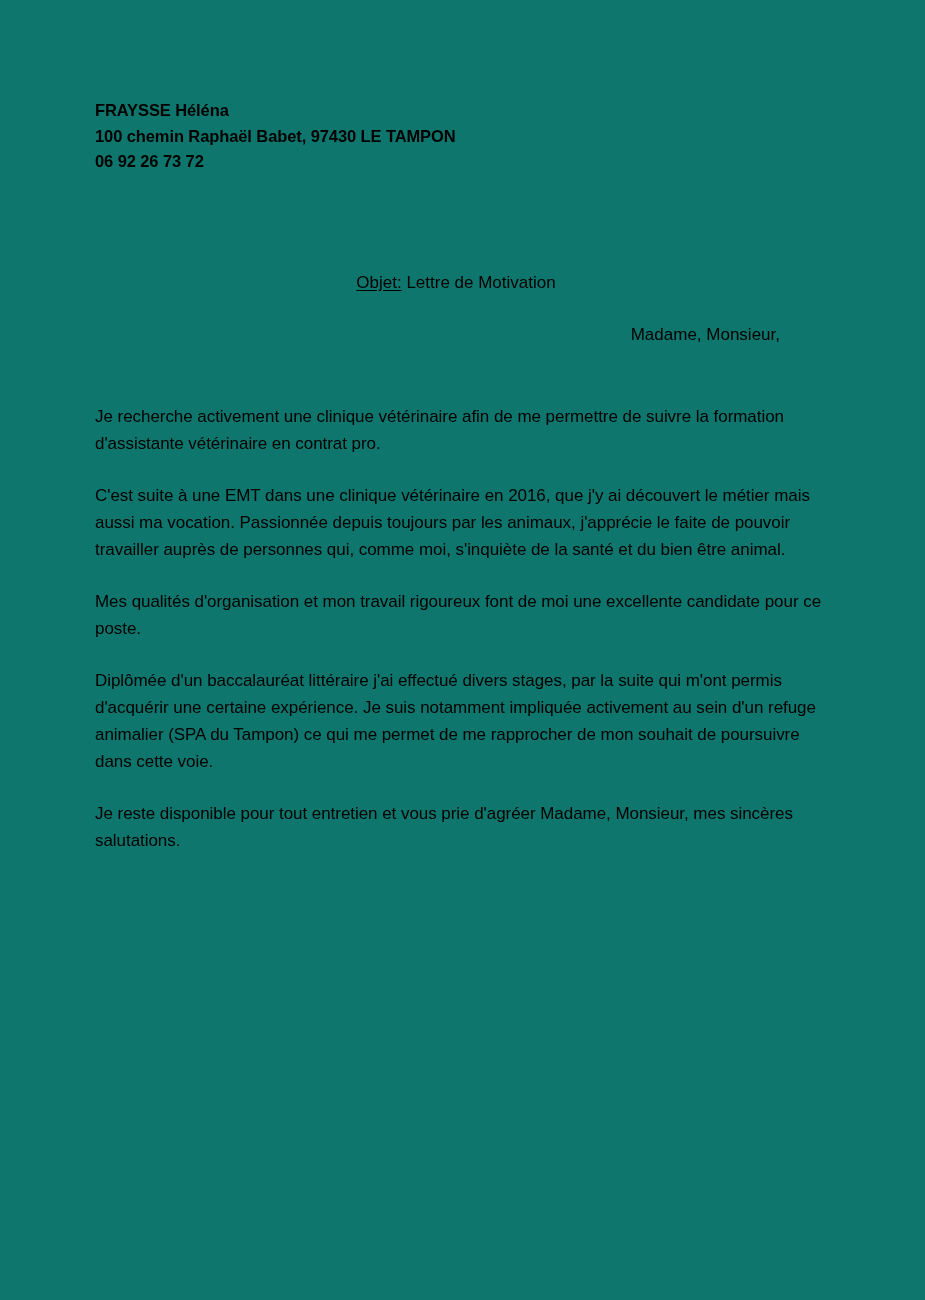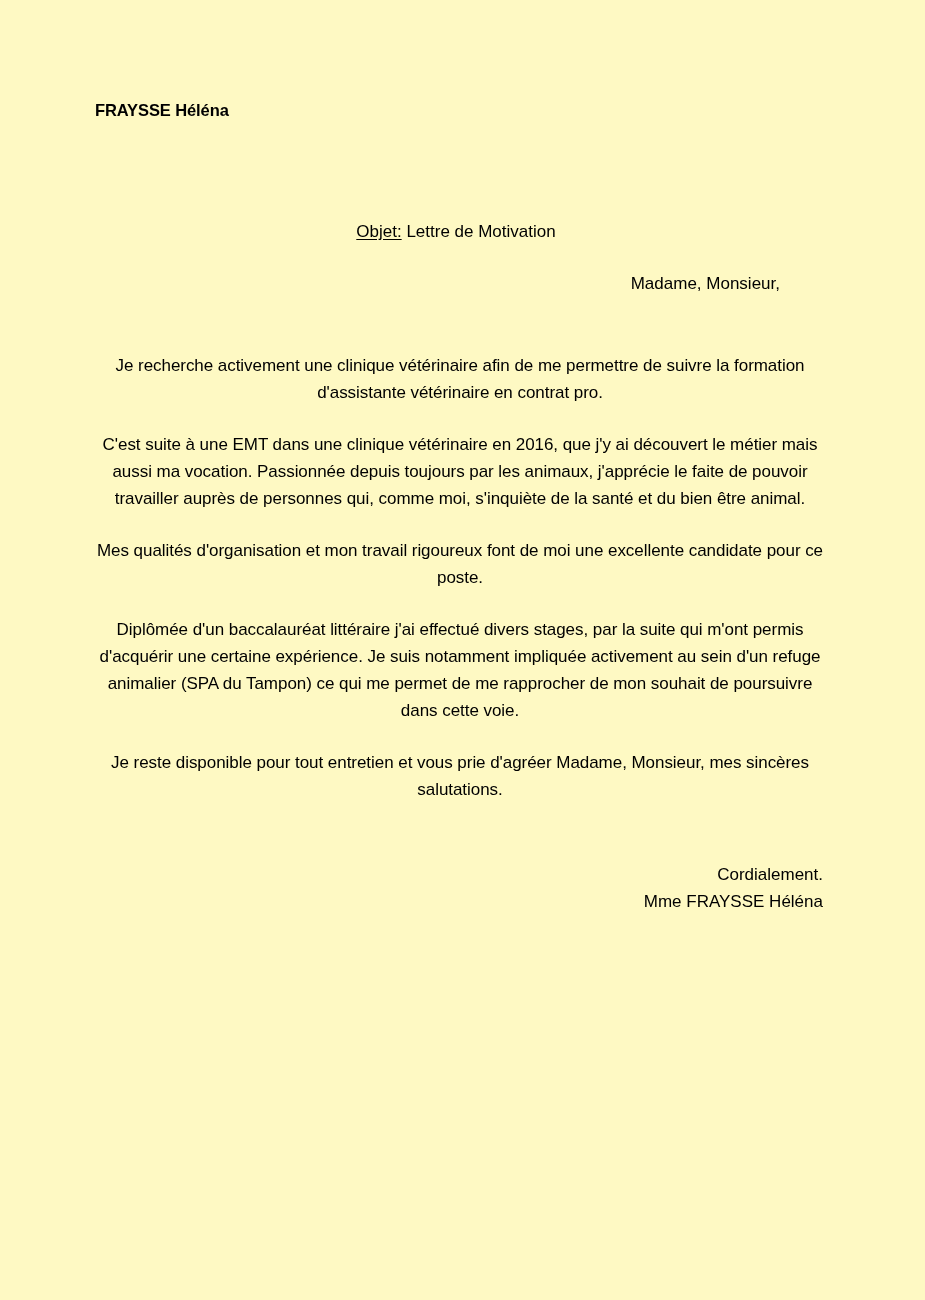--- a/index.html
+++ b/index.html
@@ -13,21 +13,21 @@
     overflow: hidden;
     font-family: "Liberation Sans", sans-serif;
     color: #000000;
     -webkit-font-smoothing: antialiased;
   }
 
   .page {
     position: relative;
     width: 925px;
     height: 1300px;
-    background: #fef9c3;
+    background: #0f766e;
     box-sizing: border-box;
   }
 
   .content {
     position: absolute;
     left: 95px;
     top: 98px;
     width: 730px;
   }
 
@@ -63,21 +63,21 @@
   }
 
   
   .body-wrap {
     margin-top: 56px;
   }
   .para {
     font-size: 17px;
     line-height: 27px;
     margin: 0 0 25px 0;
-    text-align: center;
+    text-align: left;
     letter-spacing: -0.05px;
   }
   .para:last-child {
     margin-bottom: 10px;
   }
 
   
   .closing {
     margin-top: 58px;
     text-align: right;
@@ -90,35 +90,33 @@
   }
 </style>
 </head>
 <body>
 
 <div class="page">
   <div class="content">
 
     <div class="sender-block">
       <div class="sender-line">FRAYSSE Héléna</div>
+      <div class="sender-line">100 chemin Raphaël Babet, 97430 LE TAMPON</div>
+      <div class="sender-line">06 92 26 73 72</div>
     </div>
 
     <div class="subject-line">
       <span class="subject-label">Objet:</span><span> Lettre de Motivation</span>
     </div>
 
     <div class="salutation">Madame, Monsieur,</div>
 
     <div class="body-wrap">
       <p class="para">Je recherche activement une clinique vétérinaire afin de me permettre de suivre la formation d'assistante vétérinaire en contrat pro.</p>
       <p class="para">C'est suite à une EMT dans une clinique vétérinaire en 2016, que j'y ai découvert le métier mais aussi ma vocation. Passionnée depuis toujours par les animaux, j'apprécie le faite de pouvoir travailler auprès de personnes qui, comme moi, s'inquiète de la santé et du bien être animal.</p>
       <p class="para">Mes qualités d'organisation et mon travail rigoureux font de moi une excellente candidate pour ce poste.</p>
       <p class="para">Diplômée d'un baccalauréat littéraire j'ai effectué divers stages, par la suite qui m'ont permis d'acquérir une certaine expérience. Je suis notamment impliquée activement au sein d'un refuge animalier (SPA du Tampon) ce qui me permet de me rapprocher de mon souhait de poursuivre dans cette voie.</p>
       <p class="para">Je reste disponible pour tout entretien et vous prie d'agréer Madame, Monsieur, mes sincères salutations.</p>
     </div>
 
-    <div class="closing">
-      <span class="closing-line">Cordialement.</span>
-      <span class="closing-line">Mme FRAYSSE Héléna</span>
-    </div>
 
   </div>
 </div>
 
 </body></html>

